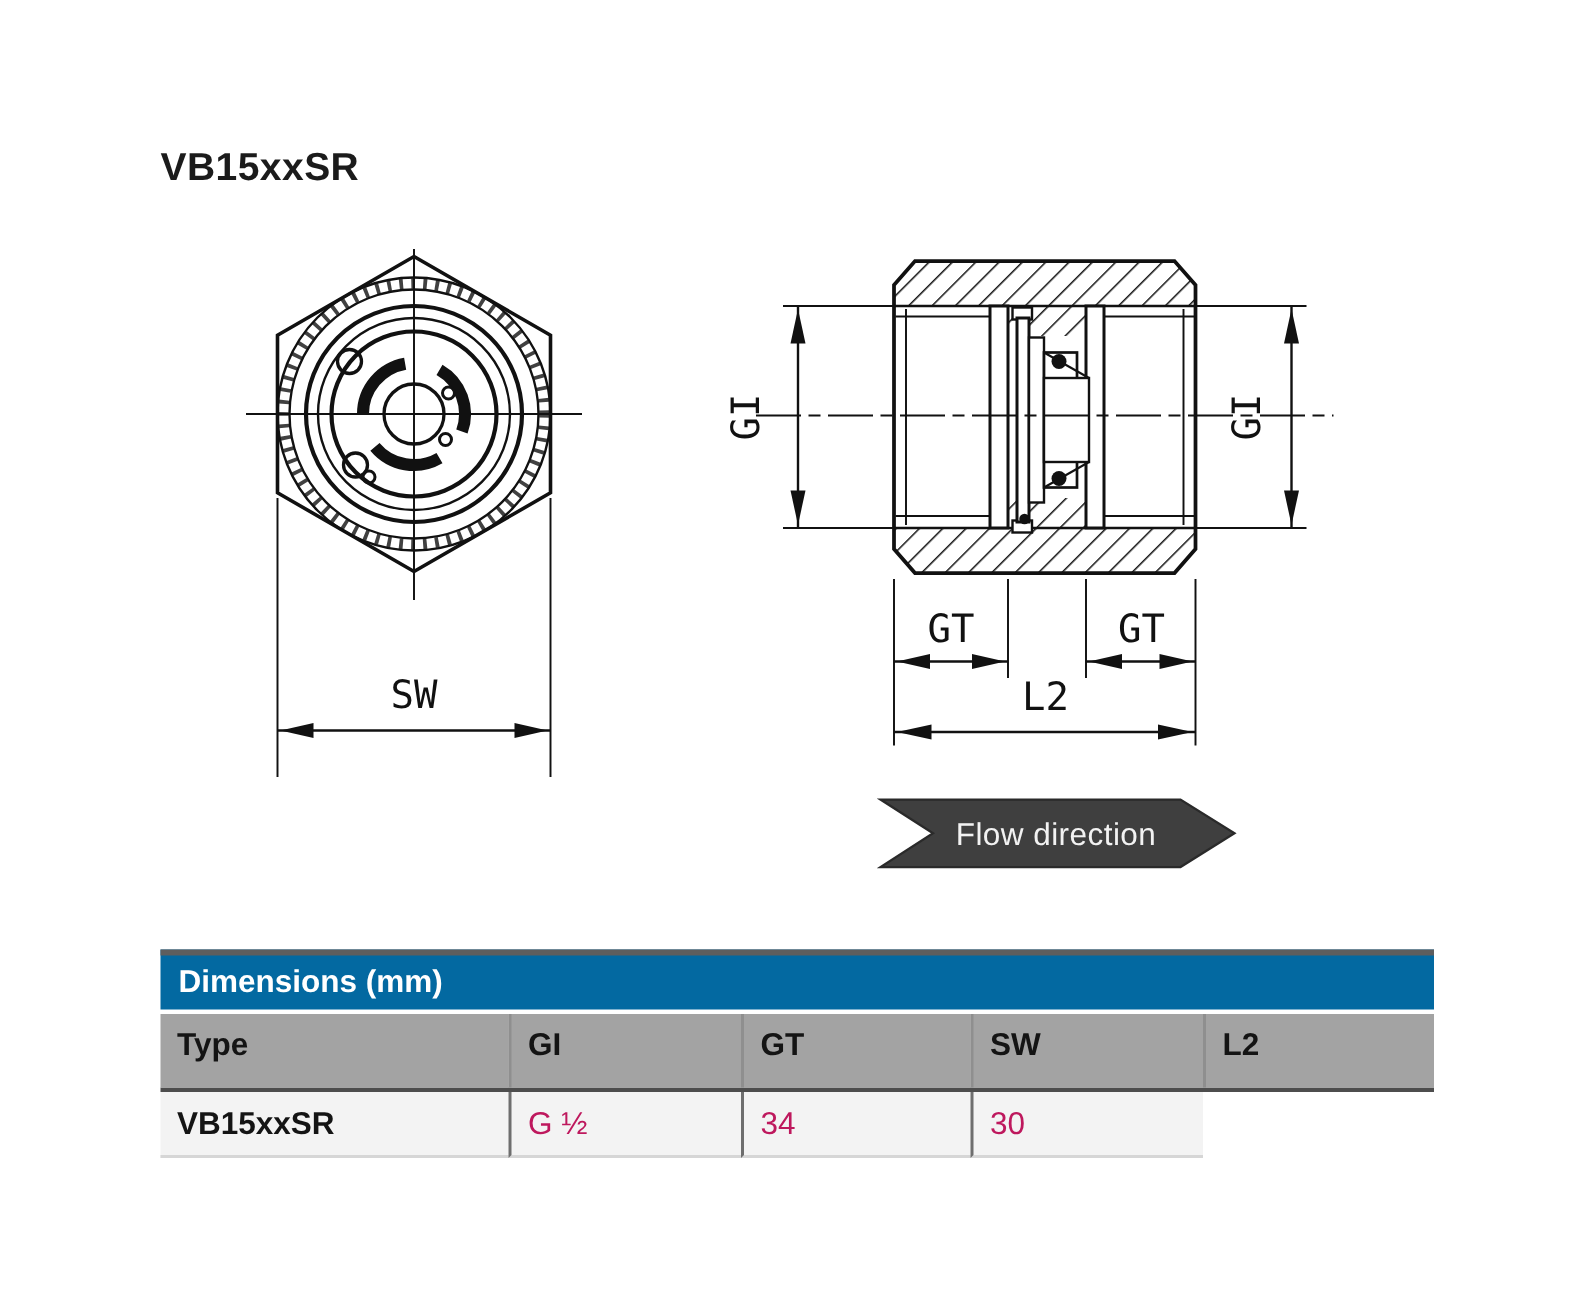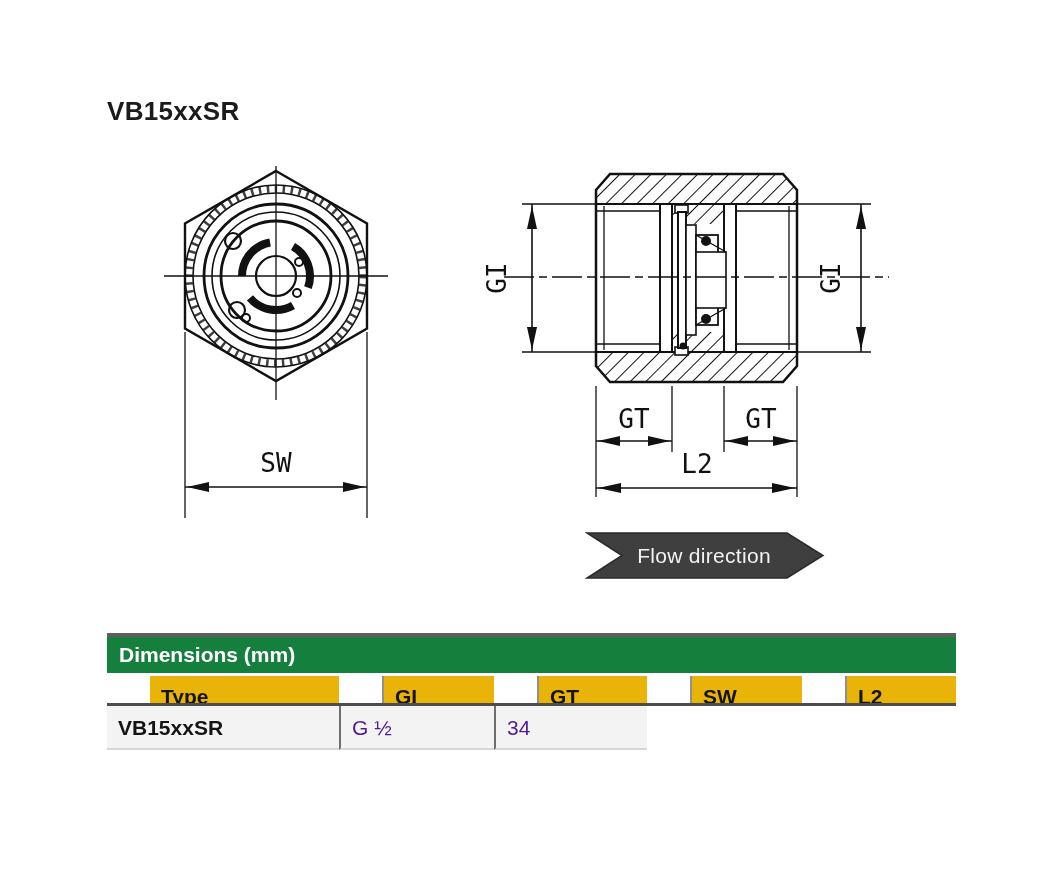--- a/index.html
+++ b/index.html
@@ -16,36 +16,36 @@
     font-family:"DejaVu Sans Mono", monospace;
     font-size:26px; fill:#111; 
   }
   .banner-text {
     font-family:"Liberation Sans", sans-serif;
     font-size:21px; fill:#f2f2f2; letter-spacing:0.3px;
   }
   
   .dims-table { position:absolute; left:107px; top:633px; width:849px; }
   .dims-title {
-    box-sizing:border-box; height:40px; background:#15803d;
+    box-sizing:border-box; height:40px; background:#0369a1;
     border-top:4px solid #5e5e5e; color:#ffffff; font-weight:bold;
     font-size:21px; line-height:36px; padding-left:12px; margin-bottom:3px;
   }
   .grid-row { display:grid; grid-template-columns:232px 155px 153px 155px 154px; }
   .grid-row.head { border-bottom:3px solid #4d4d4d; }
   .cell {
     box-sizing:border-box; padding-left:11px; overflow:hidden; white-space:nowrap;
   }
   .head .cell {
-    background:#eab308; height:27px; line-height:41px;
-    font-weight:bold; font-size:21px; color:#141414; border-left:2px solid #8f8f8f;margin-left:43px;
+    background:#a3a3a3; height:49px; line-height:41px;
+    font-weight:bold; font-size:21px; color:#141414; border-left:2px solid #8f8f8f;
   }
   .body .cell {
     background:#f3f3f3; height:44px; line-height:44px;
-    font-size:21px; color:#4c1d95; border-left:2px solid #6e6e6e;
+    font-size:21px; color:#be185d; border-left:2px solid #6e6e6e;
     border-bottom:2px solid #d6d6d6;
   }
   .head .cell:first-child, .body .cell:first-child { border-left:none; }
   .body .cell:first-child { font-weight:bold; color:#141414; }
 </style>
 </head>
 <body>
 
 <div class="canvas">
 
@@ -199,16 +199,17 @@
       <div class="cell">Type</div>
       <div class="cell">GI</div>
       <div class="cell">GT</div>
       <div class="cell">SW</div>
       <div class="cell">L2</div>
     </div>
     <div class="grid-row body">
       <div class="cell">VB15xxSR</div>
       <div class="cell">G ½</div>
       <div class="cell">34</div>
+      <div class="cell">30</div>
     </div>
   </div>
 
 </div>
 
 </body></html>

